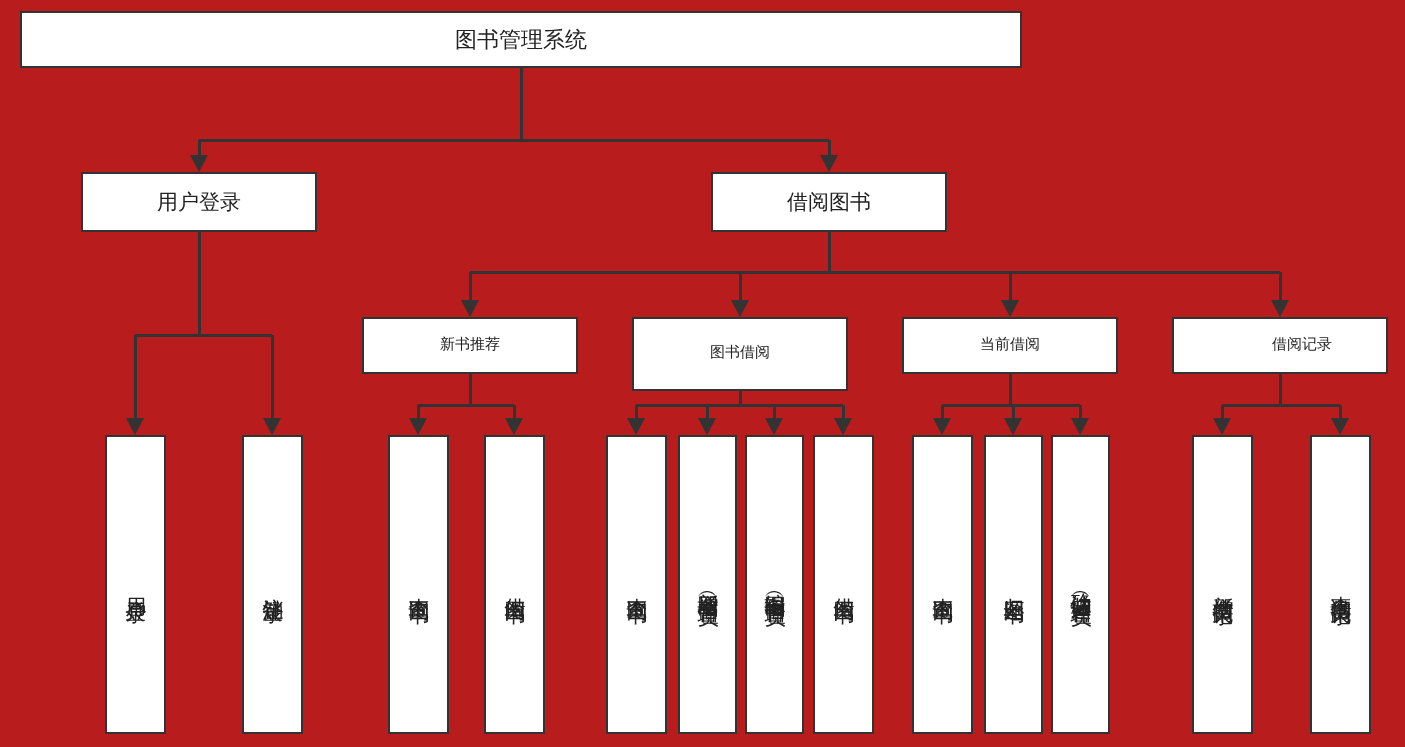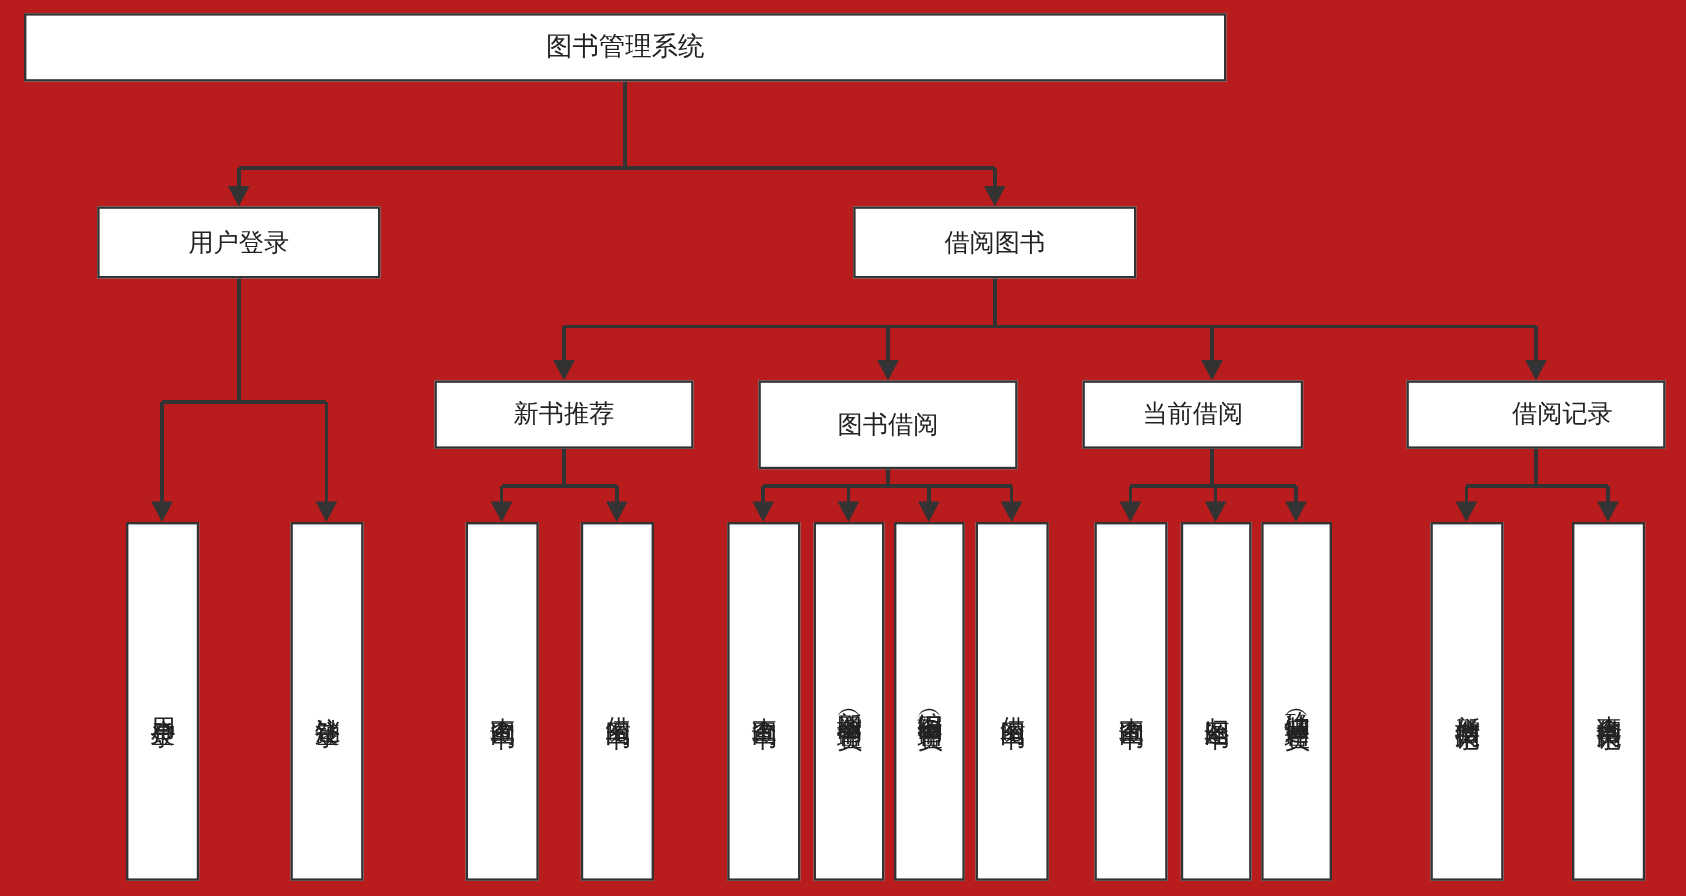--- a/index.html
+++ b/index.html
@@ -38,21 +38,22 @@
     color: #222222;
     line-height: 1.18;
   }
   .node.root {
     font-size: 22px;
   }
   .node.level2 {
     font-size: 21px;
   }
   .node.level3 {
-    font-size: 21px;
+    font-size: 15px;
+    font-family: Liberation Mono, monospace;
   }
   .node.leaf {
     font-size: 21px;
     align-items: center;
     justify-content: center;
     padding: 6px 0;
   }
   .node .label {
     display: block;
   }
@@ -143,21 +144,21 @@
   <div class="node level2" id="node-l2-1" style="left: 711px; top: 172px; width: 236px; height: 60px;">
     <span class="label">借阅图书</span>
   </div>
 
   <div class="node level3" id="node-l3-0" style="left: 362px; top: 317px; width: 216px; height: 57px;">
     <span class="label">新书推荐</span>
   </div>
   <div class="node level3" id="node-l3-1" style="left: 632px; top: 317px; width: 216px; height: 74px;">
     <span class="label">图书借阅</span>
   </div>
-  <div class="node level3" id="node-l3-2" style="left: 902px; top: 317px; width: 184px; height: 57px;">
+  <div class="node level3" id="node-l3-2" style="left: 902px; top: 317px; width: 216px; height: 57px;">
     <span class="label">当前借阅</span>
   </div>
   <div class="node level3" id="node-l3-3" style="left: 1172px; top: 317px; width: 216px; height: 57px; padding-left: 44px;">
     <span class="label">借阅记录</span>
   </div>
 
   <div class="node leaf" id="node-leaf-0" style="left: 105px; top: 435px; width: 61px; height: 299px;">
     <span class="label">用户登录</span>
   </div>
   <div class="node leaf" id="node-leaf-1" style="left: 242px; top: 435px; width: 61px; height: 299px;">

